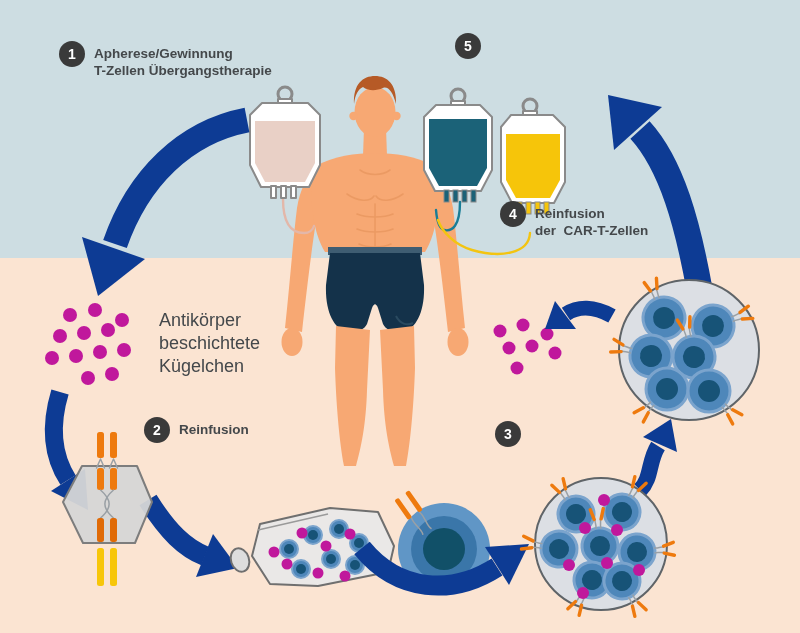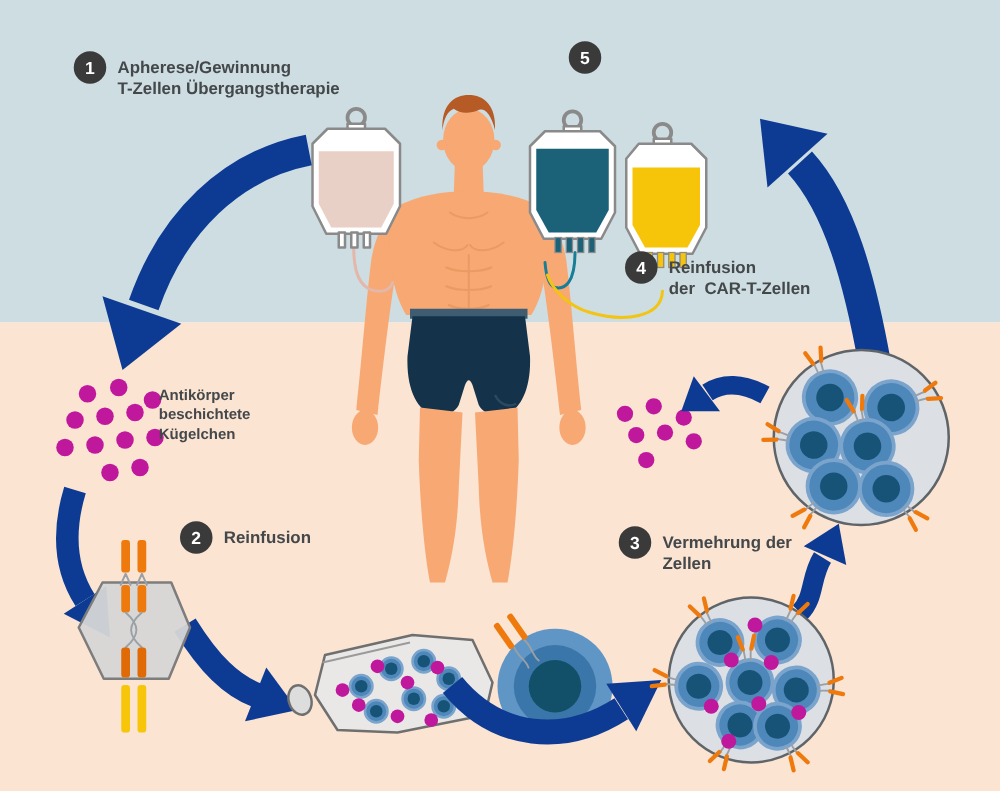--- a/index.html
+++ b/index.html
@@ -13,22 +13,22 @@
   html,body{margin:0;padding:0;background:#fff;}
   #stage{position:relative;width:800px;height:633px;overflow:hidden;
          font-family:"Liberation Sans",sans-serif;}
   #art{position:absolute;left:0;top:0;}
   .step{position:absolute;display:flex;align-items:flex-start;gap:9px;z-index:3;}
   .badge{flex:none;width:26px;height:26px;border-radius:50%;background:var(--badge);
          color:#fff;font-weight:bold;font-size:14px;display:flex;align-items:center;
          justify-content:center;}
   .step-text{white-space:pre-wrap;color:var(--text);font-weight:bold;font-size:13.5px;
              line-height:1.28;padding-top:4px;}
-  .plain-label{position:absolute;white-space:pre-wrap;color:var(--text);font-weight:bold;
-               font-size:12px;line-height:1.28;z-index:3;}
+  .plain-label{position:absolute;white-space:pre-wrap;color:var(--text);font-weight:normal;
+               font-size:18px;line-height:1.28;z-index:3;margin-left:32px;}
   
   .bg-top{fill:var(--background-top);} .bg-bottom{fill:var(--background-bottom);}
   .arrow-shaft{fill:none;stroke:var(--arrow);} .arrow-head{fill:var(--arrow);stroke:none;}
   .bead{fill:var(--bead);}
   .cell-body{fill:var(--cell-body);stroke:#7ba4cd;stroke-width:3;}
   .cell-body.sm{stroke-width:2;}
   .cell-nucleus{fill:var(--cell-nucleus);}
   .stem{stroke:#9aa0a5;stroke-width:1.5;fill:none;stroke-linecap:round;}
   .rec-bar{stroke:var(--receptor-orange);stroke-width:3.4;stroke-linecap:round;}
   .skin{fill:var(--skin);} .muscle{stroke:#eb9a63;stroke-width:1.6;fill:none;stroke-linecap:round;}
@@ -338,22 +338,20 @@
   <span class="badge">1</span>
   <span class="step-text">Apherese/Gewinnung
 T-Zellen Übergangstherapie</span>
 </div>
 <div class="step" style="left:144px;top:417px">
   <span class="badge">2</span>
   <span class="step-text">Reinfusion</span>
 </div>
 <div class="step" style="left:495px;top:421px">
   <span class="badge">3</span>
-  <span class="step-text">Vermehrung der
-Zellen</span>
 </div>
 <div class="step" style="left:500px;top:201px">
   <span class="badge">4</span>
   <span class="step-text">Reinfusion
 der  CAR-T-Zellen</span>
 </div>
 <div class="step" style="left:455px;top:33px">
   <span class="badge">5</span>
 </div>
 

